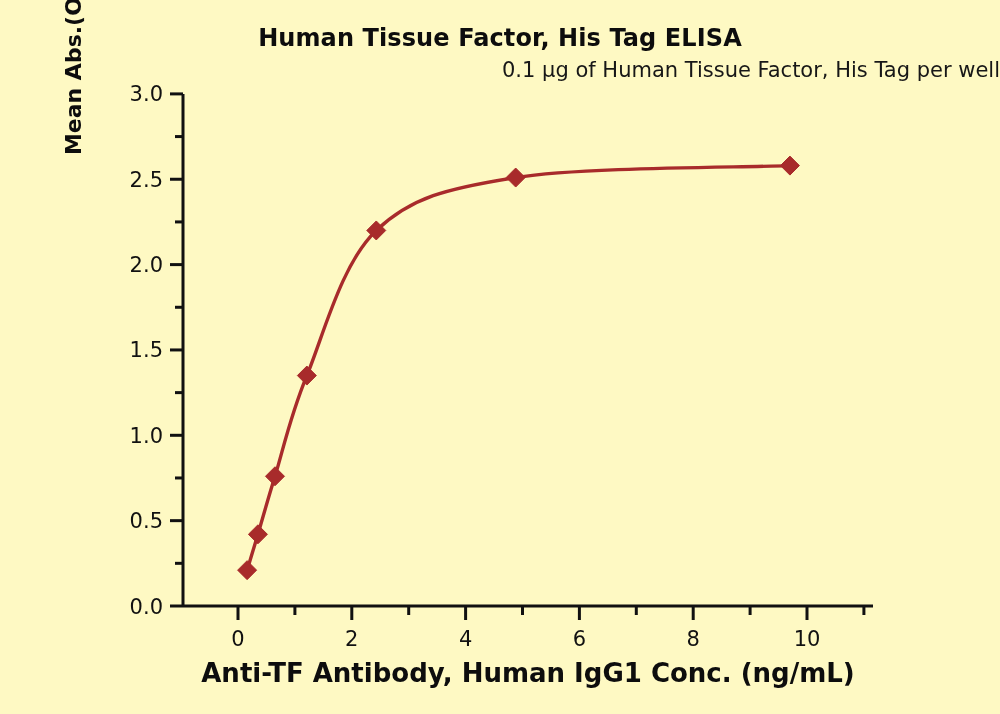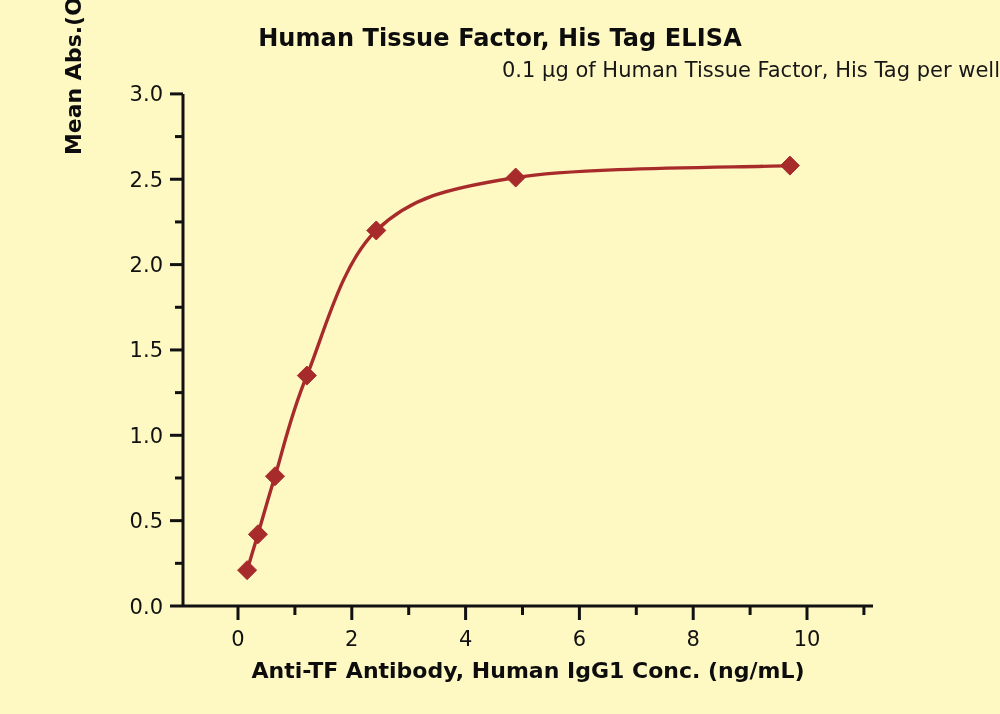--- a/index.html
+++ b/index.html
@@ -57,21 +57,21 @@
     color: #0d0d0d;
     white-space: nowrap;
     line-height: 44px;
   }
   #xlabel {
     position: absolute;
     left: 183px;
     top: 658px;
     width: 690px;
     text-align: center;
-    font-size: 22px;
+    font-size: 26px;
     font-weight: bold;
     color: #0d0d0d;
     white-space: nowrap;
   }
   .tick-text {
     font-family: "DejaVu Sans", sans-serif;
     font-size: 21px;
     fill: #111111;
   }
 </style>

